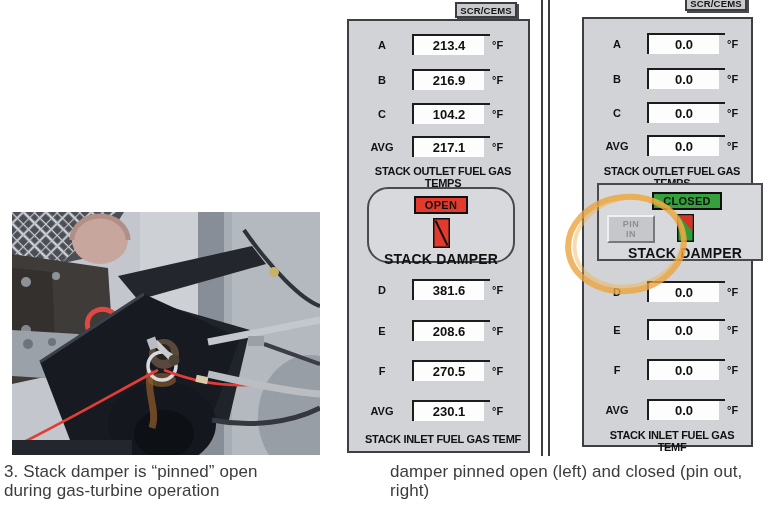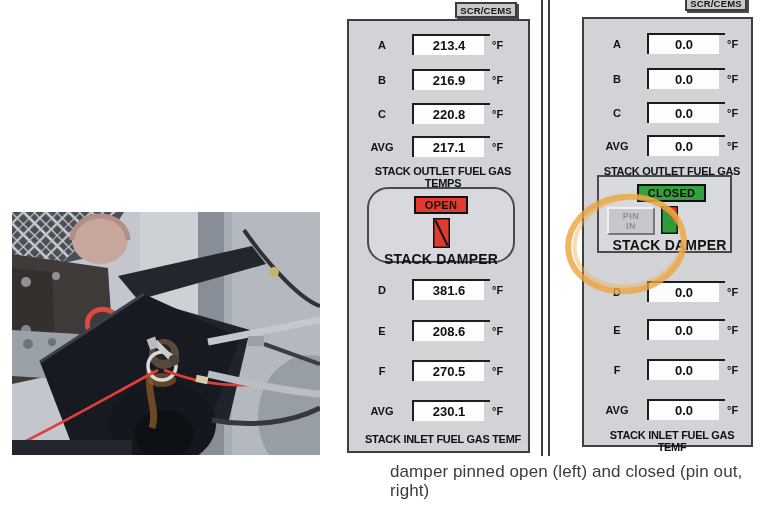--- a/index.html
+++ b/index.html
@@ -46,21 +46,21 @@
   .tbox::after{content:"";position:absolute;top:-2px;right:-6px;width:6px;height:2px;background:#1c1c1c;}
   .tval{font-weight:700;font-size:13px;}
   .tunit{margin-left:8px;font-weight:700;font-size:11px;}
   .ptitle{position:absolute;left:0;right:7px;text-align:center;font-weight:700;font-size:11px;letter-spacing:-0.3px;padding-left:16px;}
   
   .damper-box{
     position:absolute;background:#d8d9dc;border:2px solid #4a4a4e;box-sizing:border-box;
     display:flex;flex-direction:column;align-items:center;
   }
   .panel-open .damper-box{left:18px;top:166px;width:148px;height:76px;border-radius:21px;}
-  .panel-closed .damper-box{left:13px;top:156px;width:135px;height:78px;}
+  .panel-closed .damper-box{left:13px;top:164px;width:166px;height:78px;}
   .pill{
     margin-top:7px;padding:1px 9px;border:2px solid #101010;
     font-weight:700;font-size:11px;color:#101010;letter-spacing:0.3px;
   }
   .pill-open{background:#e23b2e;}
   .pill-closed{background:#35a03c;margin-left:14px;}
   .dsym{margin-top:4px;line-height:0;}
   .panel-closed .dsym{margin-left:10px;}
   .dlabel{margin-top:3px;font-weight:700;font-size:14px;letter-spacing:0.2px;}
   .panel-closed .dlabel{margin-left:10px;}
@@ -150,20 +150,22 @@
       <path d="M200,208 C240,216 280,210 308,196" stroke="#34383e" stroke-width="5" fill="none"></path>
       <path d="M252,132 L308,152" stroke="#3a3e44" stroke-width="4"></path>
       <rect x="236" y="124" width="16" height="10" fill="#9aa0a6"></rect>
       <circle cx="262" cy="60" r="5" fill="#c8b26a"></circle>
     </g>
     <rect y="228" width="120" height="15" fill="#23262c"></rect>
   </svg>
 </div>
 
 <div class="caption caption-photo">
+  <div>3. Stack damper is “pinned” open</div>
+  <div>during gas-turbine operation</div>
 </div>
 
 <div class="scan-edge"></div>
 
 <button class="scr scr-open">SCR/CEMS</button>
 
 <div class="panel panel-open">
   <div class="trow" style="top:13px">
     <span class="tlabel">A</span>
     <span class="tbox">
@@ -174,21 +176,21 @@
   <div class="trow" style="top:48px">
     <span class="tlabel">B</span>
     <span class="tbox">
         <span class="tval">216.9</span>
       </span>
     <span class="tunit">°F</span>
   </div>
   <div class="trow" style="top:82px">
     <span class="tlabel">C</span>
     <span class="tbox">
-        <span class="tval">220.8</span>
+        <span class="tval">104.2</span>
       </span>
     <span class="tunit">°F</span>
   </div>
   <div class="trow" style="top:115px">
     <span class="tlabel">AVG</span>
     <span class="tbox">
         <span class="tval">217.1</span>
       </span>
     <span class="tunit">°F</span>
   </div>

